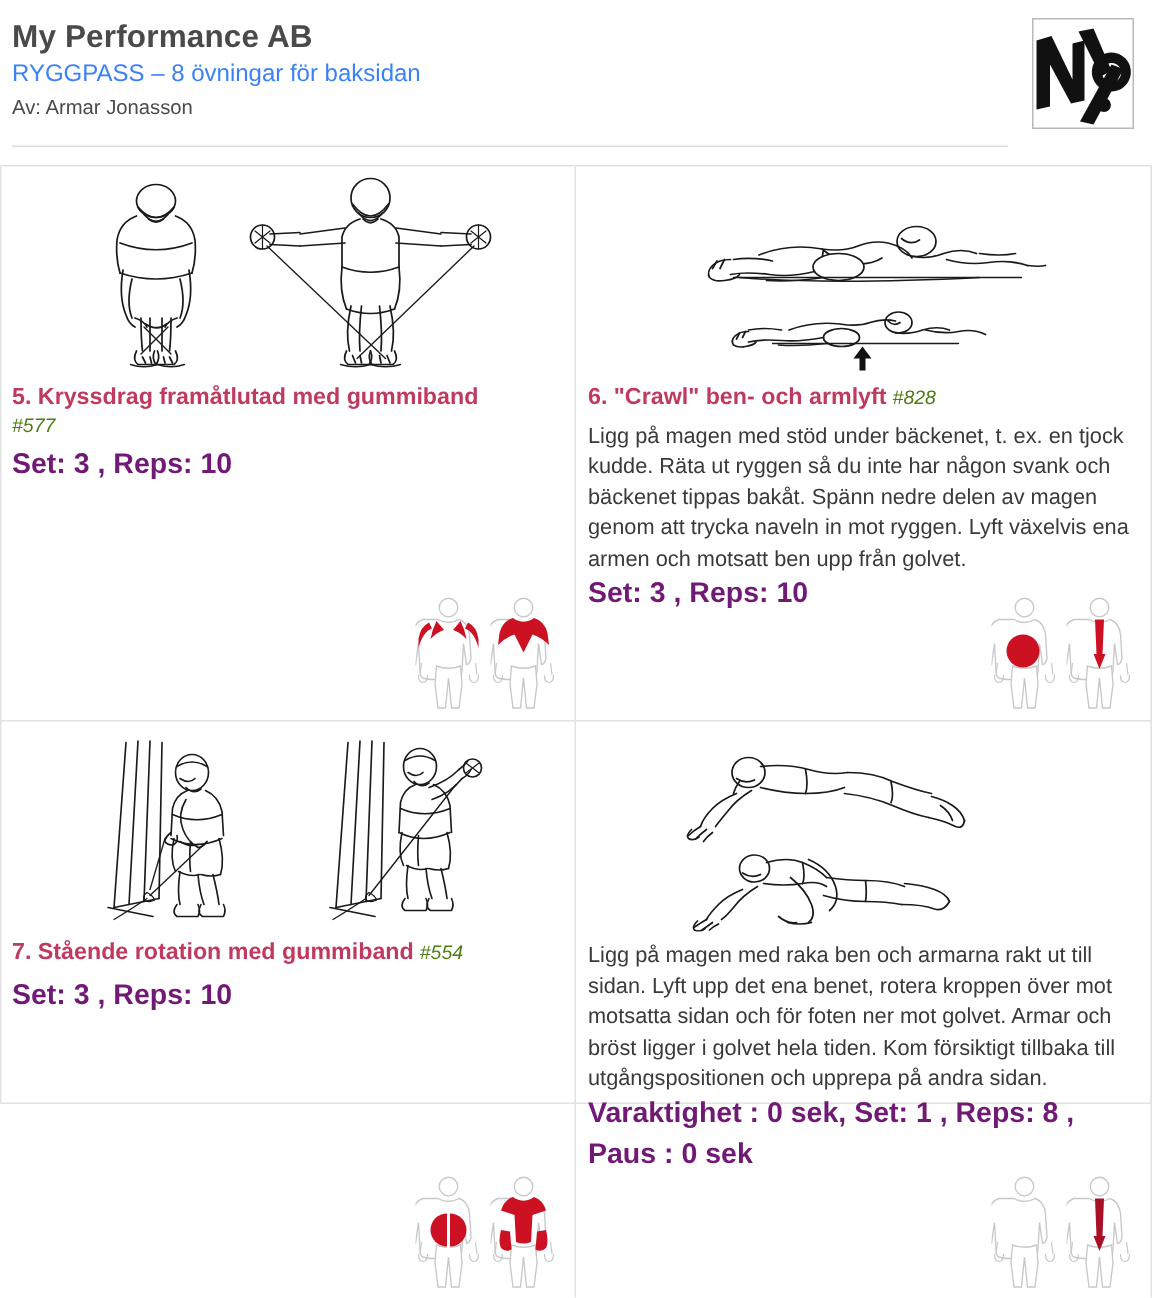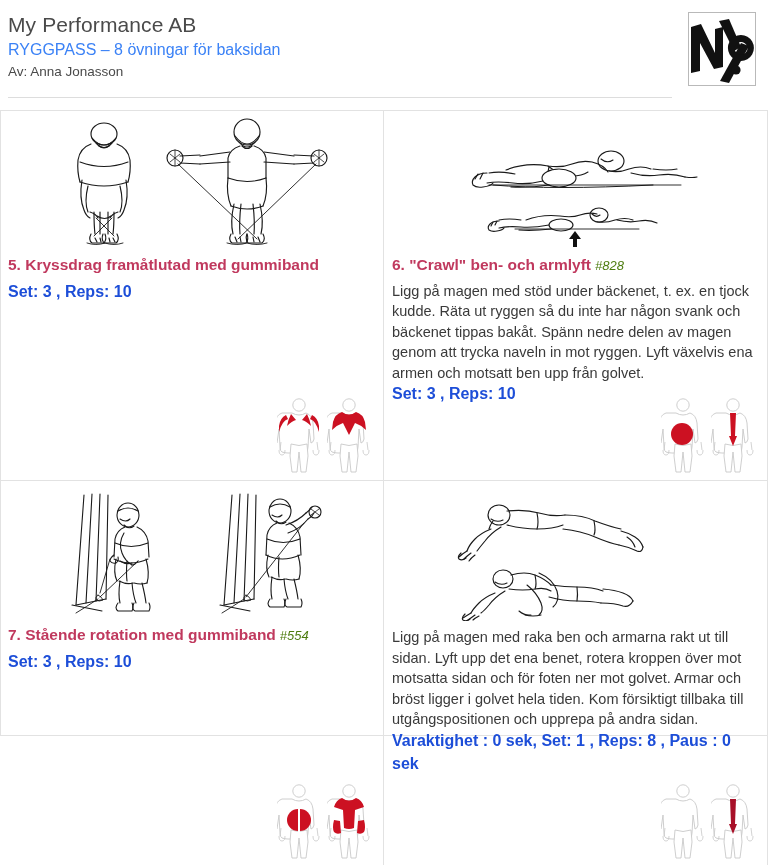--- a/index.html
+++ b/index.html
@@ -15,21 +15,21 @@
   
   .header {
     position: relative;
     height: 110px;
     padding: 12px 0 0 8px;
   }
   .company-name {
     font-size: 21px;
     color: #4a4a4a;
     line-height: 1.25;
-    font-weight: 400;
+    font-weight: 700;
     letter-spacing: 0.1px;
   }
   .subtitle {
     font-size: 16px;
     color: #3b82f6;
     line-height: 1.5;
     font-weight: 400;
   }
   .author {
     font-size: 13.5px;
@@ -118,23 +118,23 @@
     flex: 1 1 auto;
     margin-top: 6px;
   }
   .desc {
     font-size: 14.5px;
     line-height: 1.42;
     color: #3a3a3a;
     margin: 0;
   }
   .sets {
-    font-size: 16px;
+    font-size: 19px;
     font-weight: bold;
-    color: #1d4ed8;
+    color: #701a75;
     line-height: 1.42;
     margin: 0;
   }
 
   
   .muscle {
     position: absolute;
     right: 4px;
     bottom: 6px;
     width: 96px;
@@ -145,21 +145,21 @@
     justify-content: flex-end;
   }
   .muscle svg { display: block; }
 </style>
 </head>
 <body>
 
 <div class="header">
   <div class="company-name">My Performance AB</div>
   <div class="subtitle">RYGGPASS – 8 övningar för baksidan</div>
-  <div class="author">Av: Anna Jonasson</div>
+  <div class="author">Av: Armar Jonasson</div>
   <div class="header-rule"></div>
 
   <div class="logo-box">
     <svg width="66" height="72" viewBox="0 0 66 72">
       <g fill="#111111">
 
         <polygon points="2,14 12,11 26,40 26,16 34,14 34,54 25,56 11,30 11,58 2,60"></polygon>
 
         <polygon points="30,8 40,6 52,34 45,38"></polygon>
         <polygon points="52,30 60,33 40,70 31,68"></polygon>
@@ -234,20 +234,21 @@
 
           <path d="M136 48 L215 123" stroke-width="0.9"></path>
           <path d="M274 48 L196 123" stroke-width="0.9"></path>
           <path d="M185 127 q10 3 20 0 q10 3 20 0" stroke-width="0.9"></path>
         </g>
       </svg>
     </div>
 
     <div class="title-line">
       <span class="ex-title">5. Kryssdrag framåtlutad med gummiband</span>
+      <span class="ex-id below">#577</span>
     </div>
 
     <div class="desc-wrap">
       <p class="sets">Set: 3 , Reps: 10</p>
       <div class="muscle">
         <svg width="44" height="78" viewBox="0 0 44 78">
           <g stroke="#c8c8c8" stroke-width="0.9" fill="#ffffff">
             <circle cx="22" cy="9" r="6.2"></circle>
             <path d="M15 17 q7 4 14 0 q6 2 7 10 l1 16 q-1 4 -3 4 l-2 -14 -1 18 q0 4 -2 5 q-3 1 -6 1 h-12 q-3 0 -6 -1 q-2 -1 -2 -5 l-1 -18 -2 14 q-2 0 -3 -4 l1 -16 q1 -8 7 -10 z" transform="translate(0,0)"></path>
             <path d="M14 48 q8 3 16 0 l1 12 -2 16 h-5 l-2 -20 -2 20 h-5 l-2 -16 z"></path>

